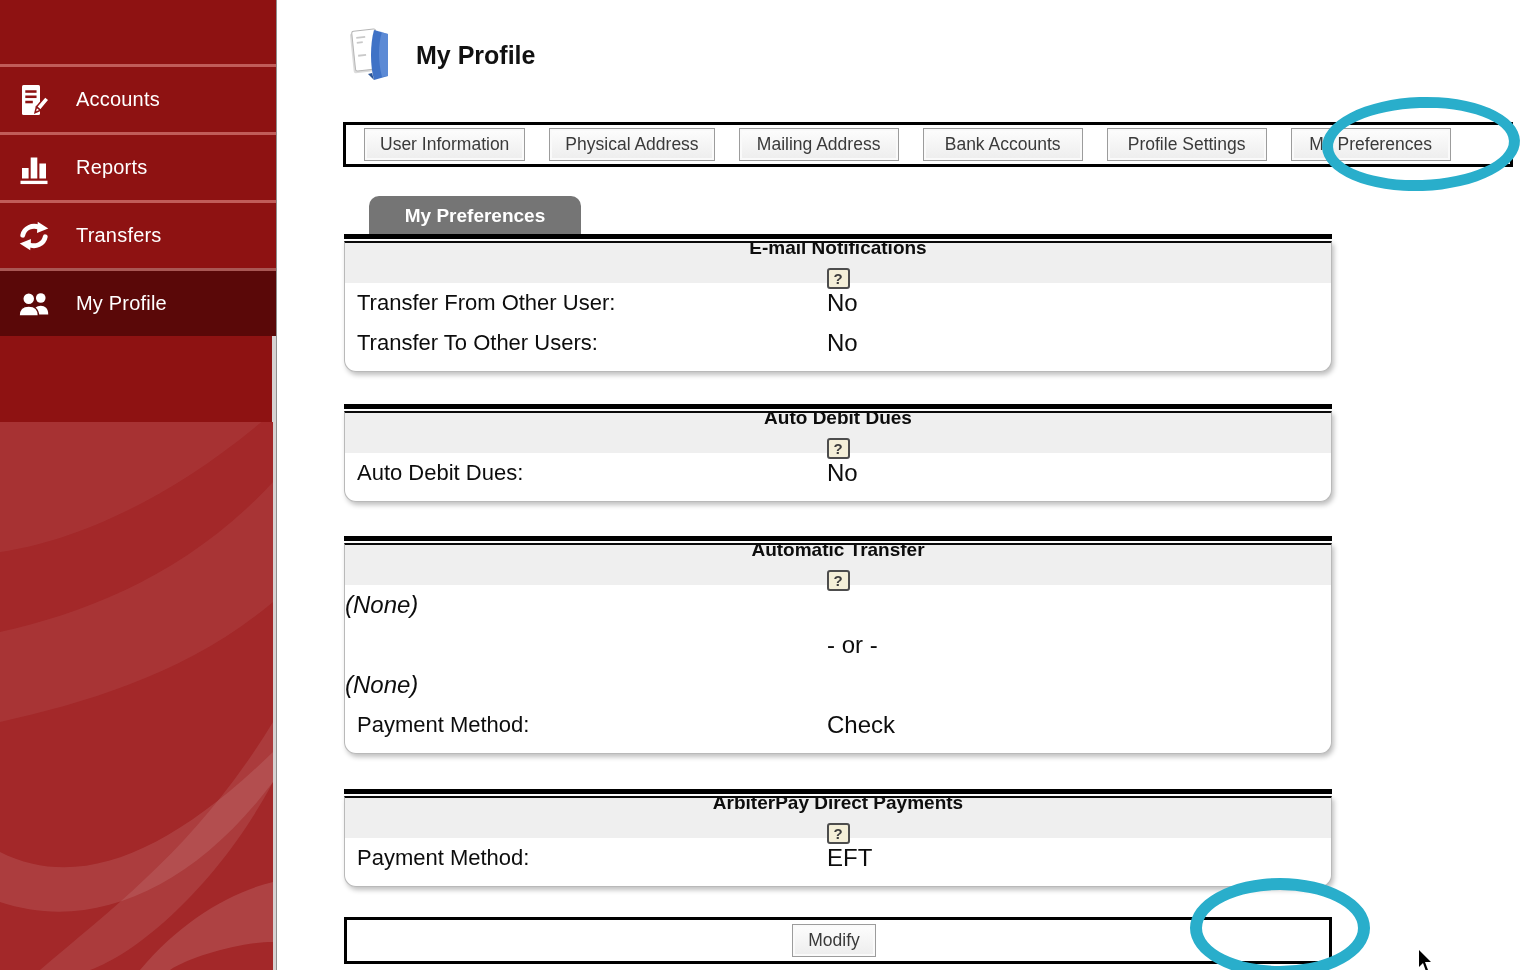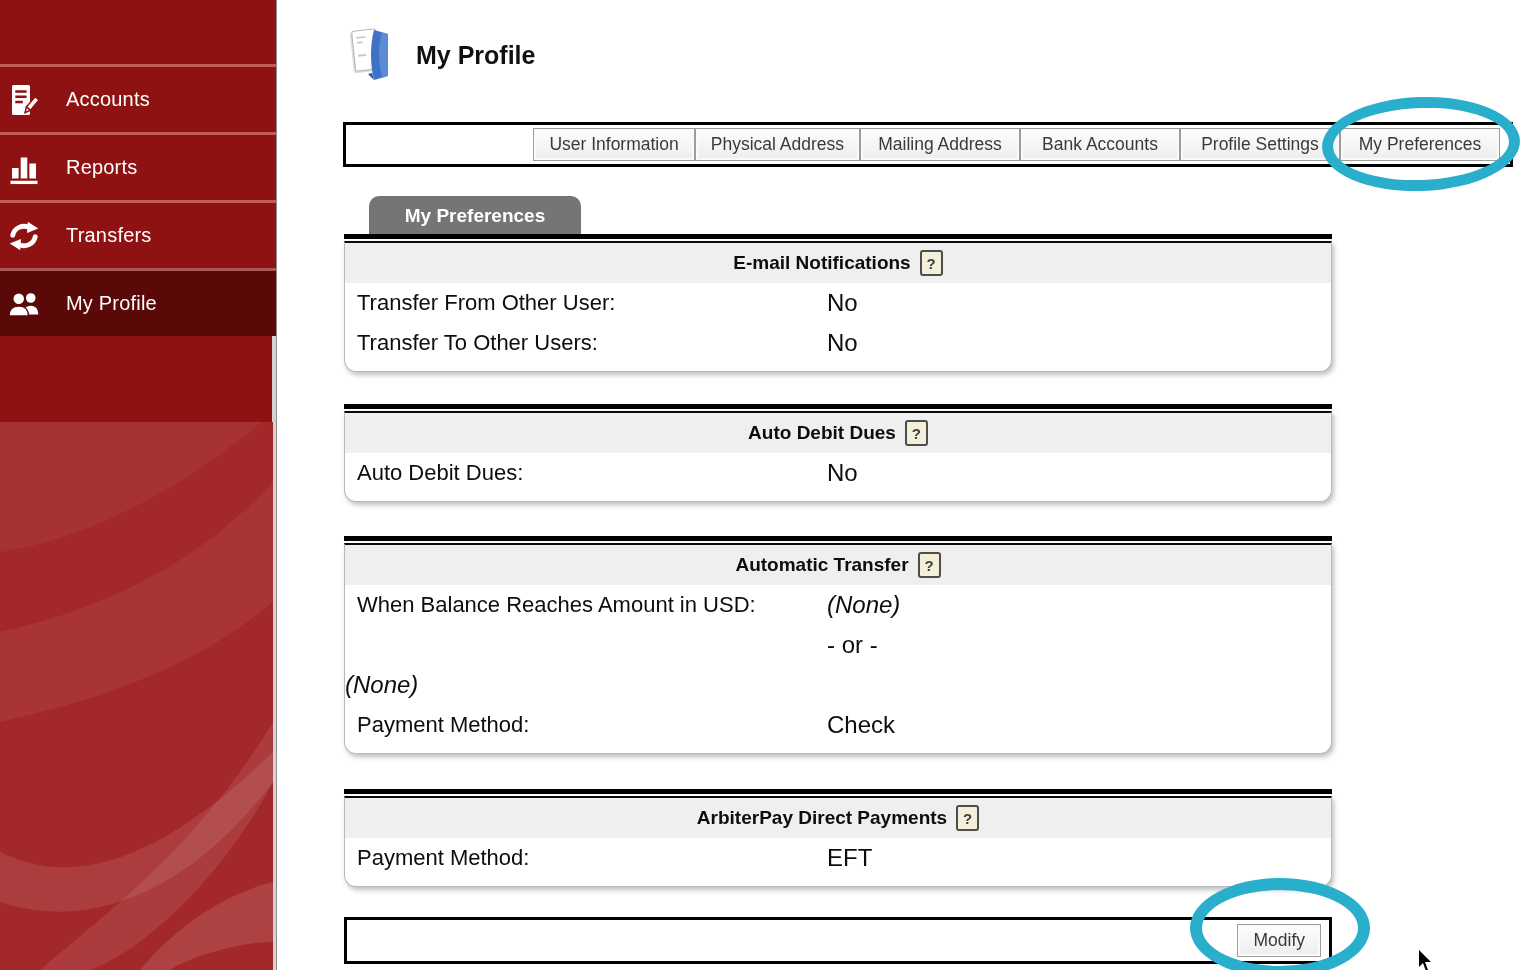--- a/index.html
+++ b/index.html
@@ -9,43 +9,44 @@
   
   .sidebar {
     position:absolute; left:0; top:0; width:277px; height:970px;
     background:#8e1212;
     border-right:1px solid #8f8f8f;
     box-shadow:inset -4px 0 0 #d6d2d2;
   }
   .side-top { height:64px; background:#8e1212; }
   .side-item {
     height:68px; display:flex; align-items:center; gap:22px;
-    padding-left:4px; background:#8e1212; cursor:pointer;
+    padding-left:14px; background:#8e1212; cursor:pointer;
     border-top:3px solid rgba(235,153,148,0.55);
   }
   .side-item.active { background:#5a0808; }
   .side-item:last-of-type { border-bottom:3px solid rgba(235,153,148,0.55); }
   .side-icon { width:40px; height:40px; display:flex; align-items:center; justify-content:center; flex:none; }
   .side-icon svg { width:36px; height:36px; }
   .side-label { color:#fff; font-size:20px; letter-spacing:0.2px; }
   .side-swirl { position:absolute; left:0; top:422px; width:273px; height:548px; background:#a32829; overflow:hidden; }
   .side-swirl svg { display:block; }
 
   
   .content { position:absolute; left:278px; top:0; width:1250px; height:970px; background:#fff; }
 
   .page-header { position:absolute; left:66px; top:24px; display:flex; align-items:center; gap:20px; }
   .page-icon svg { width:52px; height:58px; }
   .page-title { font-size:25px; font-weight:bold; color:#111; }
 
   .tabbar {
     position:absolute; left:65px; top:122px; width:1170px; height:45px;
     border:3px solid #000; background:#fff;
-    display:flex; align-items:center; justify-content:flex-end;
+    display:flex; align-items:center; justify-content:flex-start;
     padding:0 10px 0 18px;
+    gap:24px;
   }
   .btn {
     font-family:"Liberation Sans", sans-serif;
     font-size:17.5px; color:#3a3a3a;
     background:linear-gradient(#fdfdfd,#ededed);
     border:1px solid #9c9c9c;
     box-shadow:inset 0 0 0 2px #fafafa;
     padding:5px 15px; cursor:pointer; white-space:nowrap;
   }
   .tab-btn { min-width:160px; }
@@ -61,36 +62,36 @@
   .panel-topbar { height:5px; background:#000; margin-bottom:2px; }
   .panel {
     border:1px solid #b9b9b9; border-top:2px solid #0a0a0a;
     border-radius:0 0 12px 12px;
     box-shadow:2px 3px 5px rgba(0,0,0,0.25);
     background:#fff; padding-bottom:8px;
   }
   .panel-header {
     background:#efefef; height:40px;
     display:flex; align-items:center; justify-content:center; gap:9px;
-    font-size:19px; font-weight:bold; color:#0d0d0d;
+    font-size:19px; font-weight:bold; color:#0d0d0d;flex-direction:column;
   }
   .help-btn {
     width:23px; height:26px; display:inline-flex; align-items:center; justify-content:center;
     background:#f4efd8; border:2px solid #4d4d4d; border-radius:3px;
     font-size:15px; font-weight:bold; color:#3c3c3c; cursor:pointer;
   }
   .prow { display:grid; grid-template-columns:482px 1fr; align-items:center; min-height:40px; }
   .prow .plabel { padding-left:12px; font-size:22px; color:#0d0d0d; }
   .prow .pvalue { font-size:24px; color:#0d0d0d; }
   .pvalue.italic { font-style:italic; }
   .gap32 { height:32px; } .gap34 { height:34px; } .gap35 { height:35px; } .gap30 { height:30px; }
 
   .action-bar {
     border:3px solid #000; height:47px; background:#fff;
-    display:flex; align-items:center; justify-content:flex-end; padding-right:8px;
+    display:flex; align-items:center; justify-content:center; padding-right:8px;
   }
 
   
   .circle-annotation { position:absolute; border-radius:50%; pointer-events:none; }
   .circle-tab    { left:1322px; top:97px;  width:198px; height:94px; border:11px solid #29aecb; transform:rotate(-2deg); }
   .circle-modify { left:1190px; top:878px; width:180px; height:100px; border:12px solid #29aecb; }
   .cursor-arrow { position:absolute; left:1418px; top:950px; pointer-events:none; }
 </style>
 </head>
 <body>
@@ -227,21 +228,20 @@
 
     <div class="gap34"></div>
 
     <div class="panel-topbar"></div>
     <div class="panel">
       <div class="panel-header">
         <span>Automatic Transfer</span>
         <span class="help-btn">?</span>
       </div>
       <div class="prow">
-        <span class="plabel">When Balance Reaches Amount in USD:</span>
         <span class="pvalue italic">(None)</span>
       </div>
       <div class="prow">
         <span class="plabel"></span>
         <span class="pvalue">- or -</span>
       </div>
       <div class="prow">
         <span class="pvalue italic">(None)</span>
       </div>
       <div class="prow">

